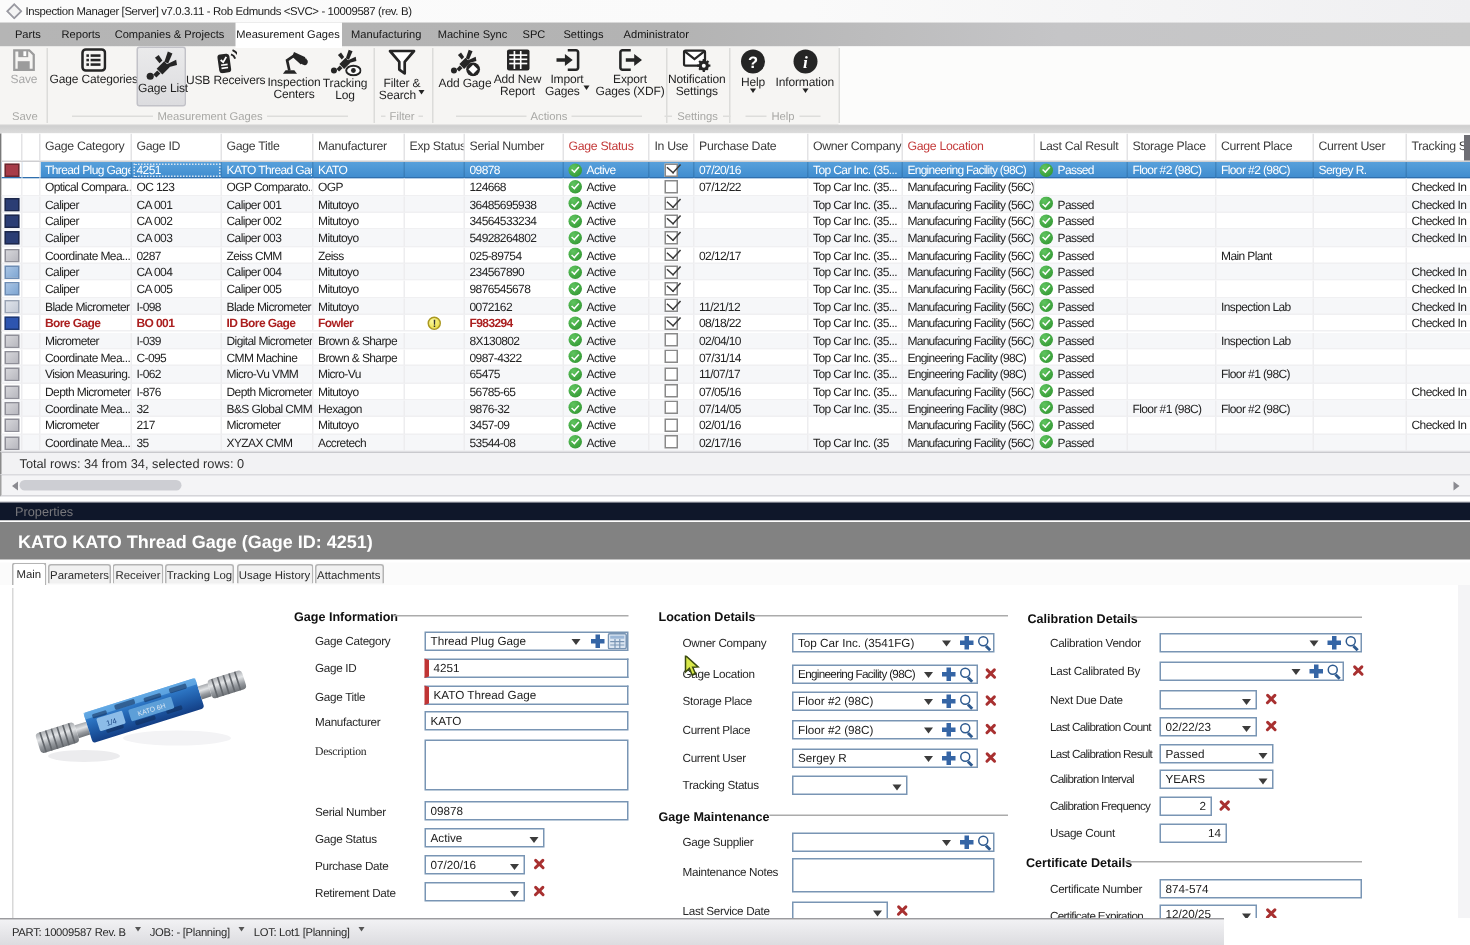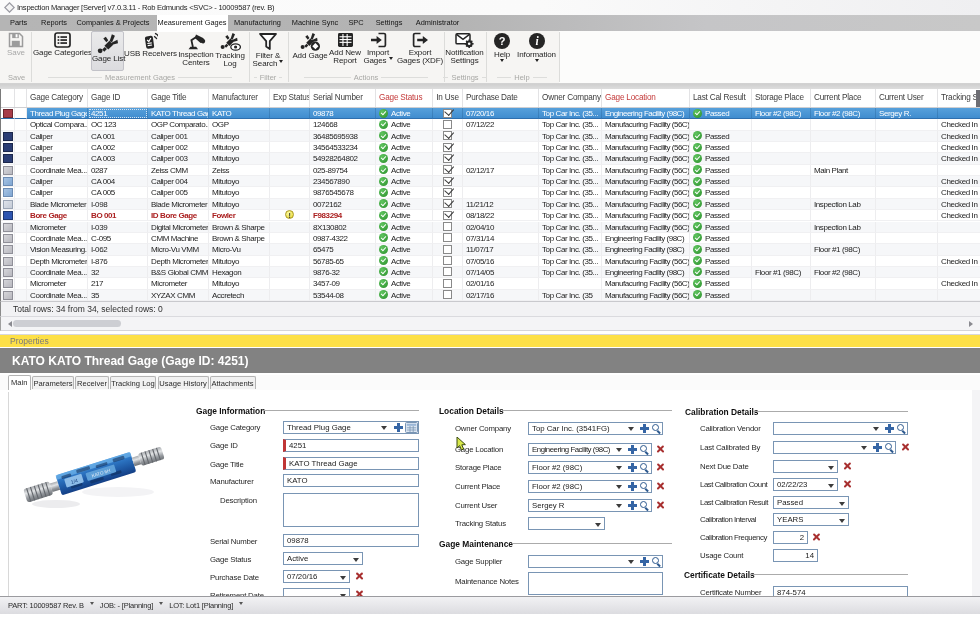--- a/index.html
+++ b/index.html
@@ -54,21 +54,21 @@
 .r .c12{letter-spacing:-0.5px}
 .r.sel .c3{outline:1px dotted #d5e4f2;outline-offset:-2px}
 .warn{display:inline-block;width:9px;height:9px;border-radius:50%;background:radial-gradient(circle at 35% 30%,#fbf9a0,#e8d830);border:1px solid #aa9820;font-size:7px;line-height:9px;color:#333;font-weight:bold;text-align:center}
 
 #total{left:0;top:301px;width:980px;height:15px;background:#f2f2f4;border-top:1px solid #c9c9cd;border-left:1px solid #8a8a8a;font-size:8.5px;color:#2e2e2e;line-height:14px;padding-left:12px}
 #hscroll{left:0;top:316px;width:980px;height:15px;background:#f4f4f6;border-left:1px solid #a0a0a0;border-top:1px solid #dadade;border-bottom:1px solid #d5d5d9}
 #hscroll .thumb{position:absolute;left:12px;top:3px;width:108px;height:7px;background:#cdced3;border-radius:3.5px}
 .arrL{position:absolute;left:4px;top:4px;width:0;height:0;border:3px solid transparent;border-right:4px solid #8a8a90}
 .arrR{position:absolute;right:4px;top:4px;width:0;height:0;border:3px solid transparent;border-left:4px solid #8a8a90}
 
-#propbar{left:0;top:334px;width:980px;height:13px;background:#fde047;border-top:1px solid #d8d8dc;font-size:8.5px;color:#78787c;line-height:12px;padding-left:10px}
+#propbar{left:0;top:334px;width:980px;height:13px;background:#0f172a;border-top:1px solid #d8d8dc;font-size:8.5px;color:#78787c;line-height:12px;padding-left:10px}
 #dhdr{left:0;top:347px;width:980px;height:27px;background:#828282;color:#fff;font-size:12px;font-weight:bold;line-height:26px;padding-left:12px;border-top:1px solid #fff;border-bottom:1px solid #fff}
 #tabs{left:0;top:375px;width:980px;height:15px;background:#fbfbfb}
 #tabs i{position:absolute;top:1px;height:13px;background:#f1f1f1;border:1px solid #b4b4b4;border-bottom:none;font-size:7.6px;color:#2a2a2a;text-align:center;line-height:13px;border-radius:2px 2px 0 0;white-space:nowrap}
 #tabs i.sel{background:#fff;top:0;height:15px;z-index:2}
 #tabline{left:0;top:389.5px;width:980px;height:1px;background:#cacaca}
 #form{left:0;top:390px;width:980px;height:222px;background:#fff;overflow:hidden}
 #form .edge{position:absolute;left:8px;top:2px;width:1px;height:220px;background:#d8d8d8}
 #vscroll2{position:absolute;left:972px;top:0px;width:8px;height:222px;background:#f4f4f6}
 
 .glab{position:absolute;font-size:8.4px;font-weight:bold;color:#101010;white-space:nowrap}
@@ -83,21 +83,21 @@
 .icoP:before{content:"";position:absolute;left:3.1px;top:0;width:2.6px;height:8.6px;background:#3565a5}
 .icoP:after{content:"";position:absolute;left:0;top:3.1px;width:8.6px;height:2.6px;background:#3565a5}
 .icoQ{position:absolute;width:10px;height:10px}
 .icoQ:before{content:"";position:absolute;left:0.5px;top:0.5px;width:5px;height:5px;border:1.4px solid #2e5a8f;border-radius:50%}
 .icoQ:after{content:"";position:absolute;left:6.5px;top:6.5px;width:3.5px;height:1.6px;background:#2e5a8f;transform:rotate(45deg);transform-origin:0 0}
 .icoX{position:absolute;width:8px;height:8px}
 .icoX:before,.icoX:after{content:"";position:absolute;left:-0.5px;top:2.8px;width:9px;height:2.2px;background:#a83030;border-radius:1px}
 .icoX:before{transform:rotate(45deg)}
 .icoX:after{transform:rotate(-45deg)}
 
-#status{left:0;top:596px;width:980px;height:18px;background:linear-gradient(#f2f2f4,#dcdce0);border-top:1px solid #9b9b9f;font-size:7.5px;letter-spacing:-0.2px;color:#2a2a2a;line-height:17px;padding-left:8px}
+#status{left:0;top:612px;width:816px;height:18px;background:linear-gradient(#f2f2f4,#dcdce0);border-top:1px solid #9b9b9f;font-size:7.5px;letter-spacing:-0.2px;color:#2a2a2a;line-height:17px;padding-left:8px}
 .dd{display:inline-block;width:0;height:0;border:2.8px solid transparent;border-top:3.6px solid #555;vertical-align:1px;margin:0 6px}
 </style></head>
 <body>
 <div id="title" class="abs">
     <svg style="position:absolute;left:4px;top:2px" width="11" height="11" viewBox="0 0 11 11">
       <rect x="2.2" y="2.2" width="6.6" height="6.6" fill="#f4f4f4" stroke="#9a9aa2" stroke-width="1.2" transform="rotate(45 5.5 5.5)"></rect>
     </svg>
     <span class="txt">Inspection Manager [Server] v7.0.3.11 - Rob Edmunds &lt;SVC&gt; - 10009587 (rev. B)</span>
   </div>
 <div id="menu" class="abs">
@@ -709,21 +709,21 @@
       <rect x="0.5" y="0.5" width="12" height="10" rx="1" fill="#dce6f2" stroke="#7995b4"></rect>
       <rect x="1.8" y="1.8" width="9.4" height="2" fill="#9ab6d6"></rect>
       <path d="M1.8 5.8h9.4M1.8 8h9.4M5 4v6M8.2 4v6" stroke="#7995b4" stroke-width="0.8"></path>
     </svg>
     <div class="flab" style="left:210px;top:51px;">Gage ID</div>
     <div class="inp req" style="left:283px;top:49px;width:136px;height:13px">4251</div>
     <div class="flab" style="left:210px;top:70px;">Gage Title</div>
     <div class="inp req" style="left:283px;top:67px;width:136px;height:13px">KATO Thread Gage</div>
     <div class="flab" style="left:210px;top:87px;">Manufacturer</div>
     <div class="inp" style="left:283px;top:84px;width:136px;height:13px">KATO</div>
-    <div class="flab" style="left:220px;top:106px;">Description</div>
+    <div class="flab" style="left:210px;top:106px;font-family:Liberation Serif, serif;">Description</div>
     <div class="inp" style="left:283px;top:103px;width:136px;height:34px"></div>
     <div class="flab" style="left:210px;top:147px;">Serial Number</div>
     <div class="inp" style="left:283px;top:144px;width:136px;height:13px">09878</div>
     <div class="flab" style="left:210px;top:165px;">Gage Status</div>
     <div class="inp cmb" style="left:283px;top:162px;width:80px;height:13px">Active</div>
     <div class="flab" style="left:210px;top:183px;">Purchase Date</div>
     <div class="inp cmb" style="left:283px;top:180px;width:67px;height:13px">07/20/16</div>
     <b class="icoX" style="left:355px;top:182px"></b>
     <div class="flab" style="left:210px;top:201px;">Retirement Date</div>
     <div class="inp cmb" style="left:283px;top:198px;width:67px;height:13px"></div>

